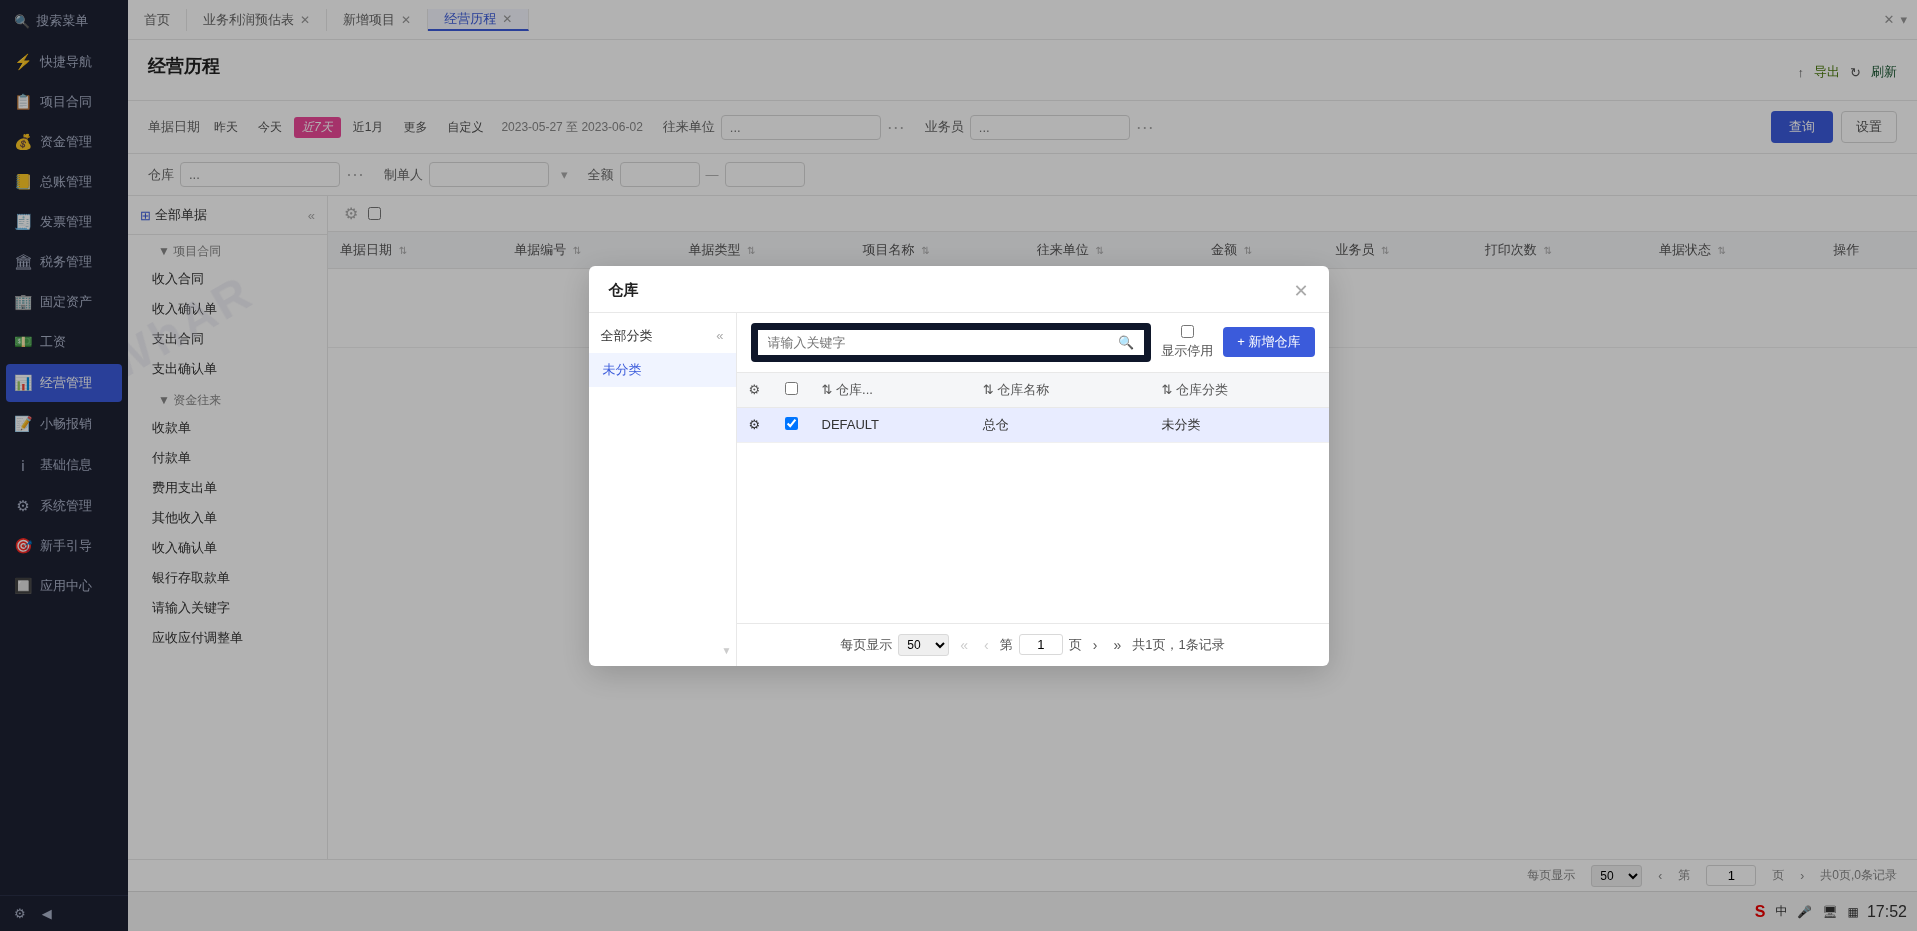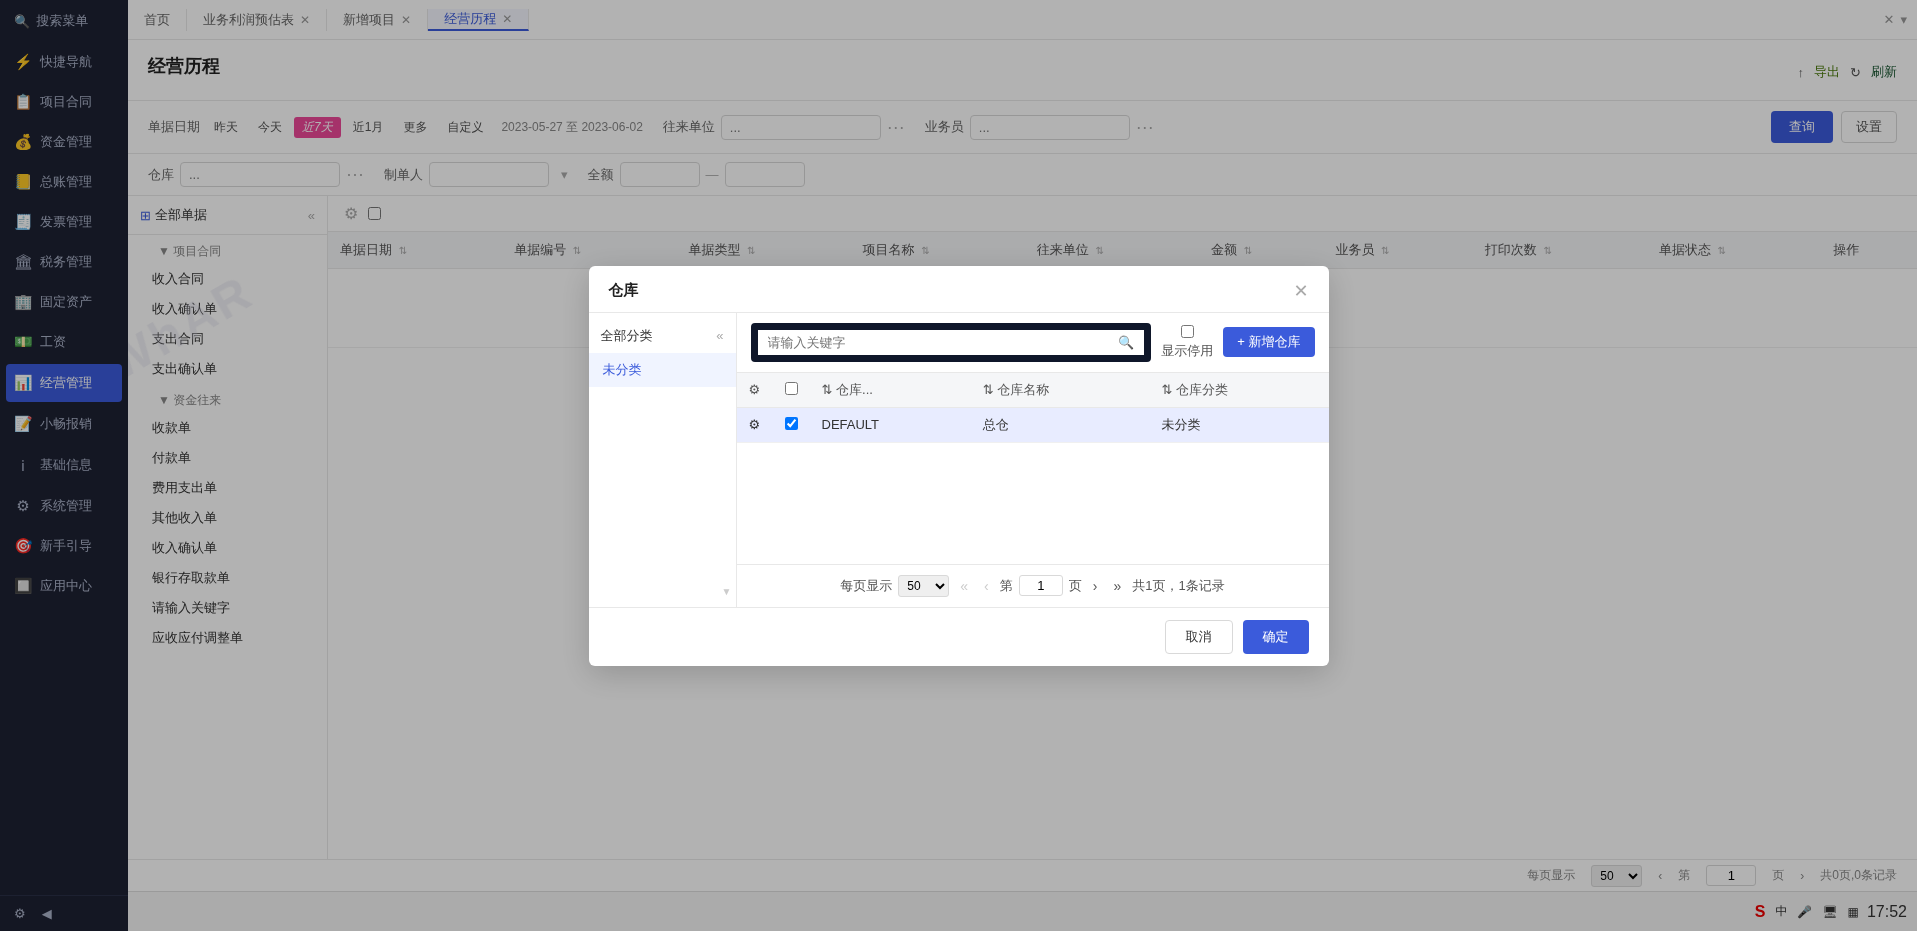--- a/index.html
+++ b/index.html
@@ -581,17 +581,13 @@
         <button class="modal-page-btn" disabled="">‹</button>
         <span>第</span>
         <input class="modal-page-input" value="1" style="">
         <span>页</span>
         <button class="modal-page-btn">›</button>
         <button class="modal-page-btn">»</button>
         <span>共1页，1条记录</span>
       </div>
     </div>
   </div>
-  <div class="modal-footer">
-    <button class="btn-cancel">取消</button>
-    <button class="btn-confirm">确定</button>
-  </div>
 </div>
 
 </body></html>

